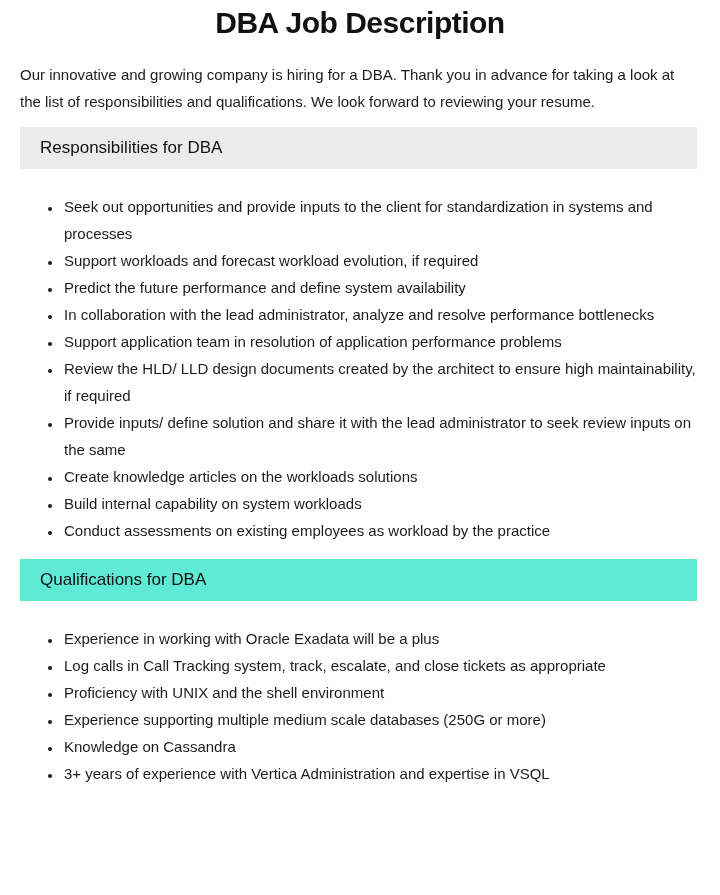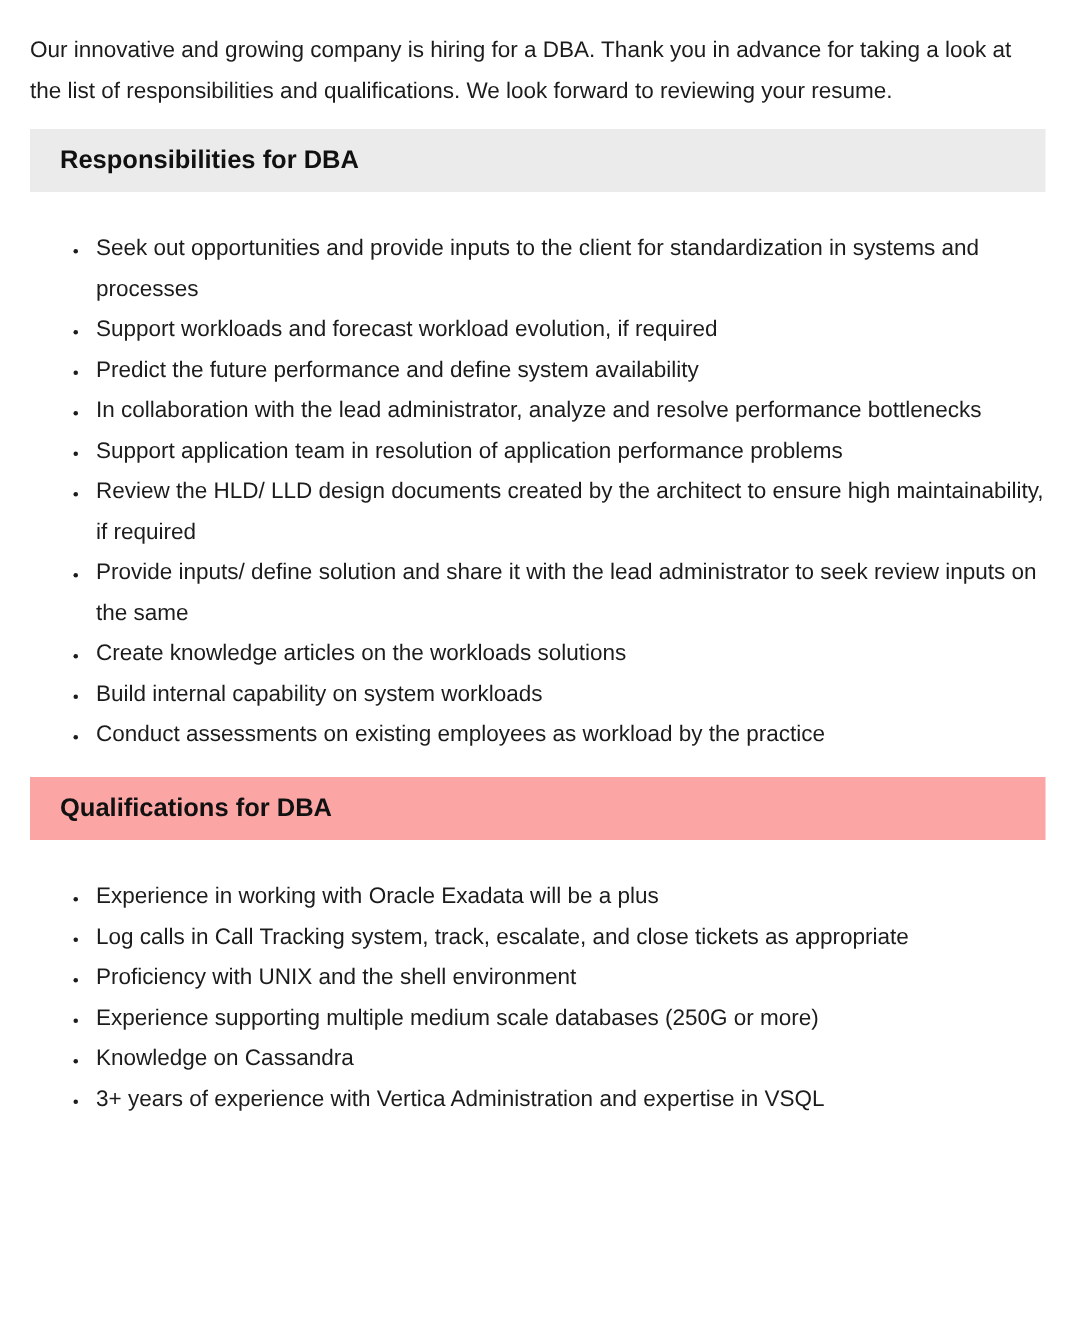--- a/index.html
+++ b/index.html
@@ -31,21 +31,21 @@
     margin: 20px 23px 0 20px;
     font-size: 15px;
     line-height: 27px;
   }
   .section-bar {
     margin: 12px 23px 0 20px;
     height: 42px;
     line-height: 42px;
     padding-left: 20px;
     font-size: 17px;
-    font-weight: bold;
+    font-weight: normal;
     color: #111111;
     box-sizing: border-box;
   }
   ul.bullets {
     margin: 0;
     padding: 24px 23px 3px 62px;
     font-size: 15px;
     line-height: 27px;
     list-style-type: disc;
   }
@@ -55,41 +55,42 @@
   }
   ul.bullets li::marker {
     font-size: 0.78em;
   }
 </style>
 </head>
 <body style="background: rgb(255, 255, 255); color: rgb(28, 28, 28);">
 
 <div class="doc">
 
+  <h1 class="page-title">DBA Job Description</h1>
 
   <p class="intro">Our innovative and growing company is hiring for a DBA. Thank you in advance for taking a look at the list of responsibilities and qualifications. We look forward to reviewing your resume.</p>
 
   <div class="section-bar" style="background: rgb(235, 235, 235);">
     <span>Responsibilities for DBA</span>
   </div>
 
   <ul class="bullets">
     <li>Seek out opportunities and provide inputs to the client for standardization in systems and processes</li>
     <li>Support workloads and forecast workload evolution, if required</li>
     <li>Predict the future performance and define system availability</li>
     <li>In collaboration with the lead administrator, analyze and resolve performance bottlenecks</li>
     <li>Support application team in resolution of application performance problems</li>
     <li>Review the HLD/ LLD design documents created by the architect to ensure high maintainability, if required</li>
     <li>Provide inputs/ define solution and share it with the lead administrator to seek review inputs on the same</li>
     <li>Create knowledge articles on the workloads solutions</li>
     <li>Build internal capability on system workloads</li>
     <li>Conduct assessments on existing employees as workload by the practice</li>
   </ul>
 
-  <div class="section-bar" style="background: #fca5a5;">
+  <div class="section-bar" style="background: #5eead4;">
     <span>Qualifications for DBA</span>
   </div>
 
   <ul class="bullets">
     <li>Experience in working with Oracle Exadata will be a plus</li>
     <li>Log calls in Call Tracking system, track, escalate, and close tickets as appropriate</li>
     <li>Proficiency with UNIX and the shell environment</li>
     <li>Experience supporting multiple medium scale databases (250G or more)</li>
     <li>Knowledge on Cassandra</li>
     <li>3+ years of experience with Vertica Administration and expertise in VSQL</li>

